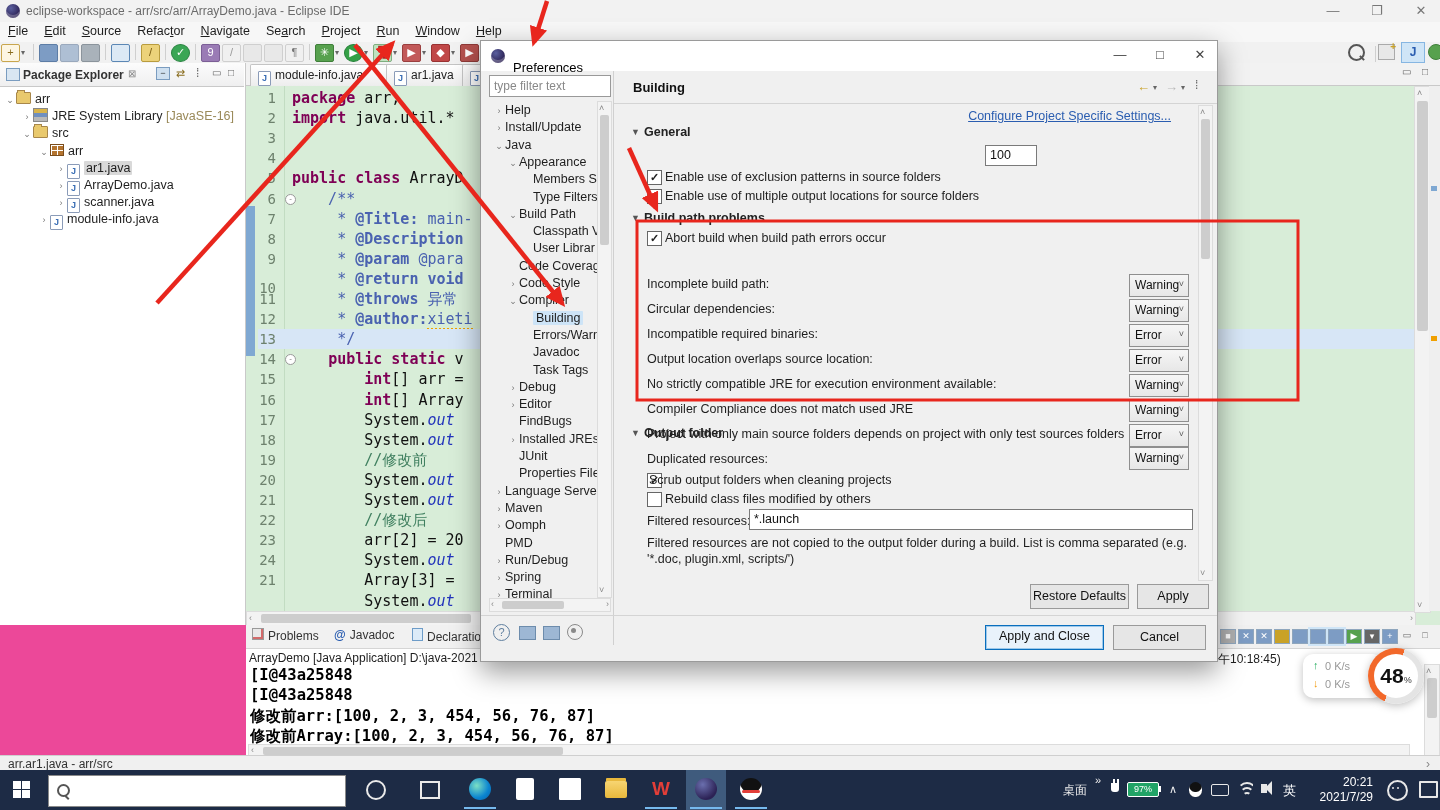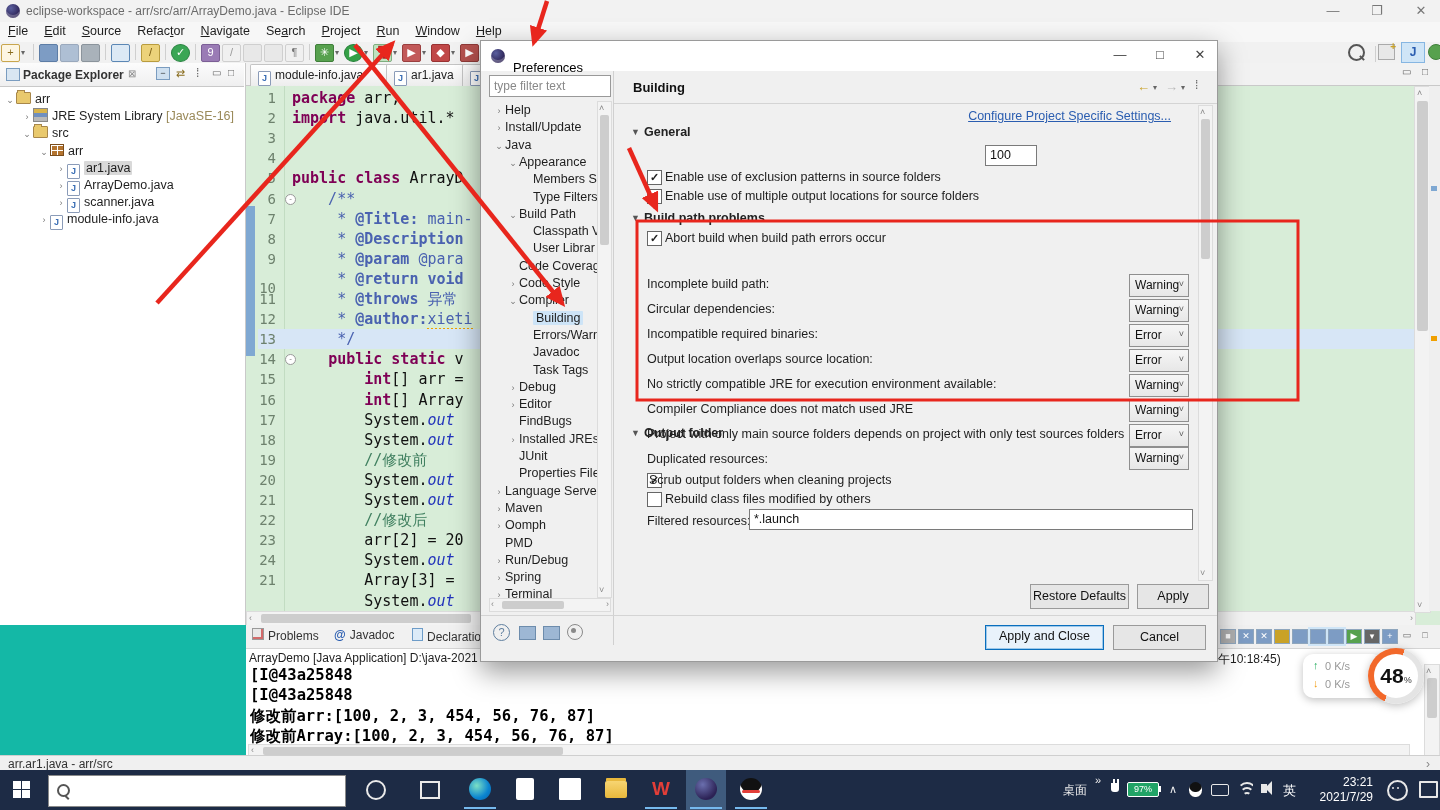--- a/index.html
+++ b/index.html
@@ -1,16 +1,16 @@
 <!DOCTYPE html>
 <html><head>
 <meta charset="utf-8">
 <style>
   html,body{margin:0;padding:0;background:#222;}
-  .screen{position:relative;width:1440px;height:810px;overflow:hidden;background:#14b8a6;
+  .screen{position:relative;width:1440px;height:810px;overflow:hidden;background:#ec4899;
           font-family:"Liberation Sans",sans-serif;font-size:12px;color:#222;}
   .abs{position:absolute;}
 
   
   .titlebar{left:0;top:0;width:1440px;height:22px;background:#f2f2f2;border-bottom:1px solid #e3e3e3;}
   .title-text{left:26px;top:4px;color:#6b6b6b;font-size:12px;}
   .ecl-ball{width:14px;height:14px;border-radius:50%;background:radial-gradient(circle at 35% 30%,#5a5f9e,#2c2255 70%);box-shadow:inset 0 -3px 0 rgba(255,255,255,.25);}
   .winbtn{width:14px;text-align:center;color:#777;font-size:13px;line-height:16px;}
   .menubar{left:0;top:22px;width:1440px;height:20px;background:#f7f7f7;}
   .menu-item{display:inline-block;padding:2px 8px 0 8px;color:#1e1e1e;font-size:12.5px;}
@@ -415,20 +415,21 @@
     <div class="combo" style="left:648px;top:406px;">
       <span class="cv">Warning</span>
         <span class="ch">˅</span>
     </div>
     <div class="cb" style="left:166px;top:432px;">✓</div>
     <span class="plabel" style="left:168px;top:432px;">Scrub output folders when cleaning projects</span>
     <div class="cb" style="left:166px;top:451px;"></div>
     <span class="plabel" style="left:184px;top:451px;">Rebuild class files modified by others</span>
     <span class="plabel" style="left:166px;top:473px;">Filtered resources:</span>
     <div class="txtin" style="left:268px;top:468px;width:438px;height:19px;">*.launch</div>
+    <div class="note" style="left:166px;top:494px;width:548px;">Filtered resources are not copied to the output folder during a build. List is comma separated (e.g. '*.doc, plugin.xml, scripts/')</div>
 
     <div class="abs sb-track" style="left:717px;top:64px;width:13px;height:474px;">
       <div class="abs sb-arrow" style="left:1px;top:0;">˄</div>
       <div class="abs sb-thumb" style="left:2px;top:13px;width:9px;height:140px;"></div>
       <div class="abs sb-arrow" style="left:1px;bottom:0;">˅</div>
     </div>
 
     <div class="pbtn" style="left:549px;top:543px;width:97px;height:23px;line-height:22px;">Restore Defaults</div>
     <div class="pbtn" style="left:656px;top:543px;width:70px;height:23px;line-height:22px;">Apply</div>
 
@@ -511,21 +512,21 @@
         <div style="position: absolute; left: 182px; top: 12px; width: 16px; height: 13px; overflow: hidden;">
           <span style="position: absolute; left: 0px; top: 0.2px; width: 16px; height: 16px; border-width: 2px; border-style: solid; border-color: rgb(232, 232, 232) transparent transparent; border-image: initial; border-radius: 50%;"></span>
           <span style="position: absolute; left: 3px; top: 5px; width: 10px; height: 10px; border-width: 2px; border-style: solid; border-color: rgb(232, 232, 232) transparent transparent; border-image: initial; border-radius: 50%;"></span>
           <span style="position: absolute; left: 6px; top: 9.8px; width: 4px; height: 4px; border-width: 2px; border-style: solid; border-color: rgb(232, 232, 232) transparent transparent; border-image: initial; border-radius: 50%;"></span>
         </div>
         <div style="position: absolute; left: 206px; top: 14px; width: 6px; height: 9px; background: rgb(232, 232, 232);">
           <span style="position: absolute; left: 4px; top: -3px; border-right: 7px solid rgb(232, 232, 232); border-top: 7px solid transparent; border-bottom: 7px solid transparent;"></span>
         </div>
         <div style="position: absolute; left: 228px; top: 12px; color: rgb(255, 255, 255); font-size: 13px;">英</div>
         <div class="clock" style="position: absolute; left: 252px; top: 5px; width: 66px;">
-          <span style="display: block;">23:21</span>
+          <span style="display: block;">20:21</span>
           <span style="display: block;">2021/7/29</span>
         </div>
         <div style="position: absolute; left: 332px; top: 10px; width: 17px; height: 17px; border: 2px solid rgb(232, 232, 232); border-radius: 50%;">
           <span style="position: absolute; left: 3px; top: 5px; width: 2px; height: 2px; background: rgb(232, 232, 232); border-radius: 50%;"></span>
           <span style="position: absolute; left: 8px; top: 5px; width: 2px; height: 2px; background: rgb(232, 232, 232); border-radius: 50%;"></span>
         </div>
         <div style="position: absolute; left: 364px; top: 11px; width: 15px; height: 13px; border: 2px solid rgb(232, 232, 232); border-radius: 1px;"></div>
       </div>
   </div>
 

